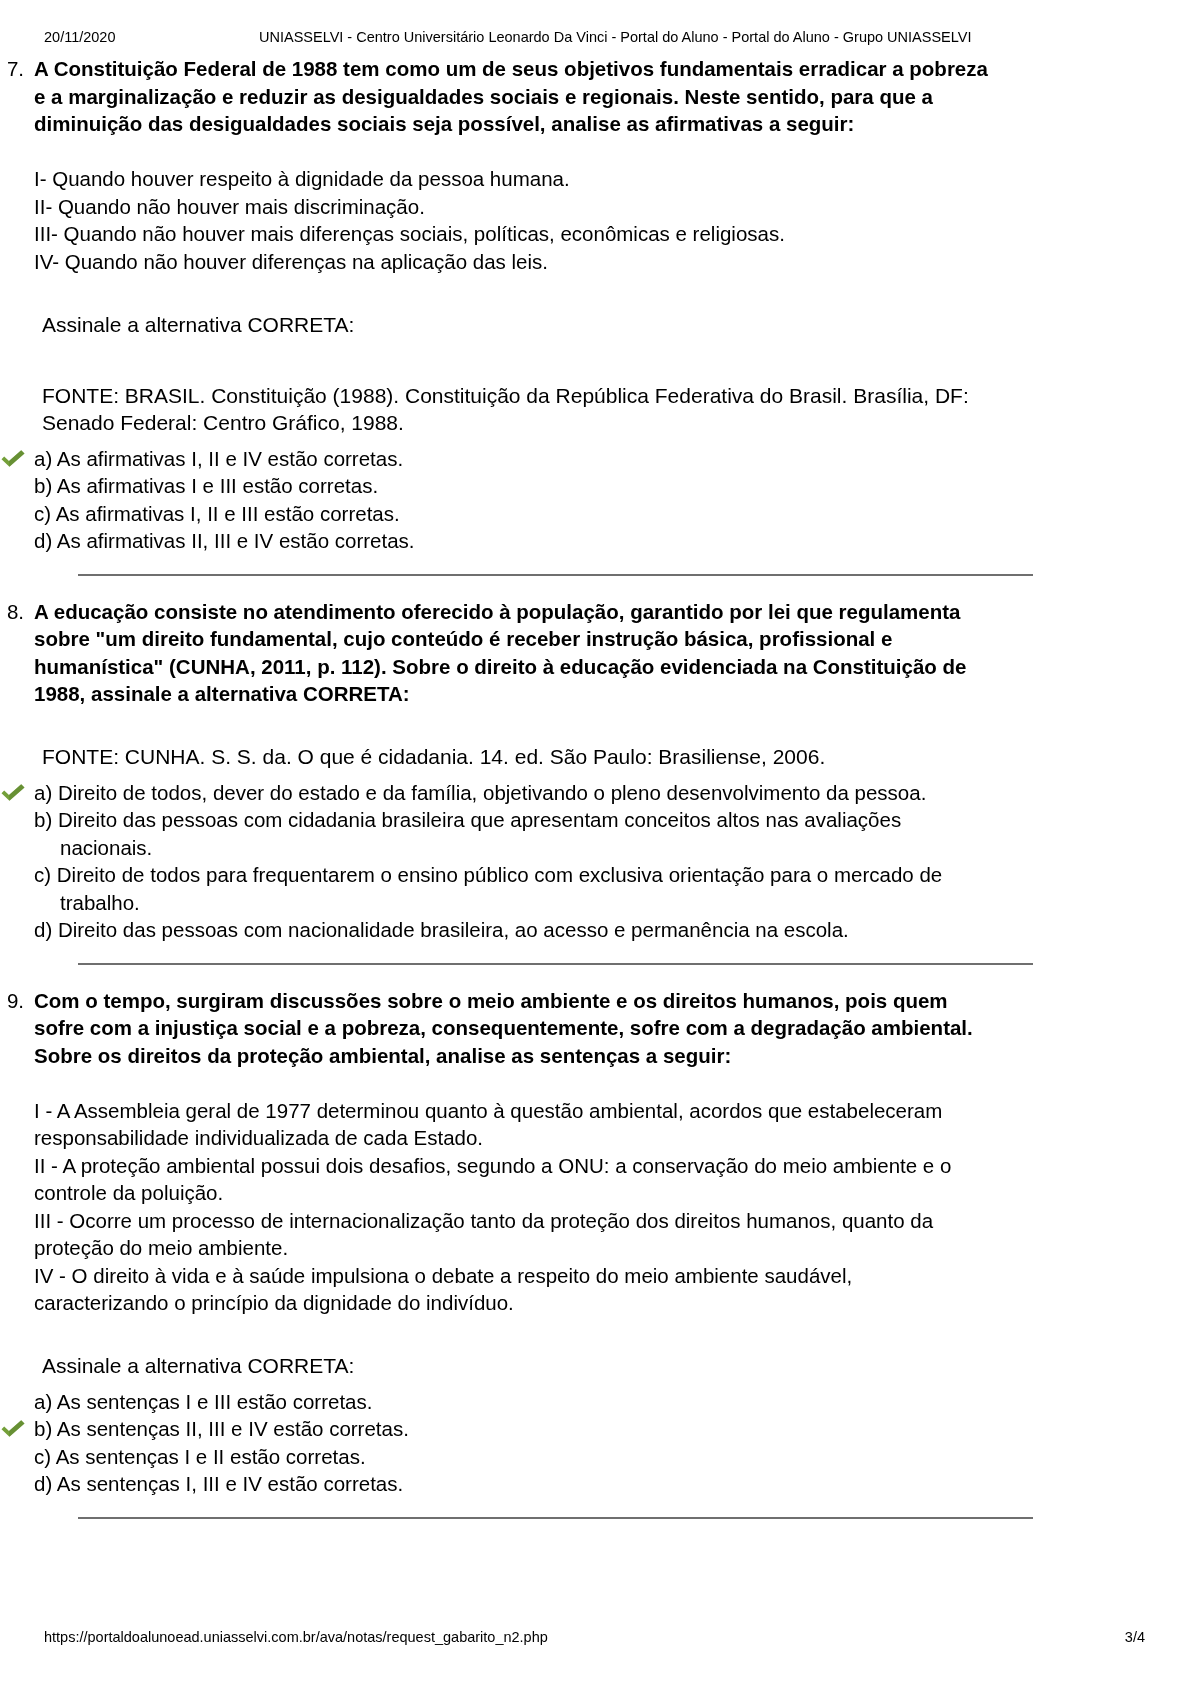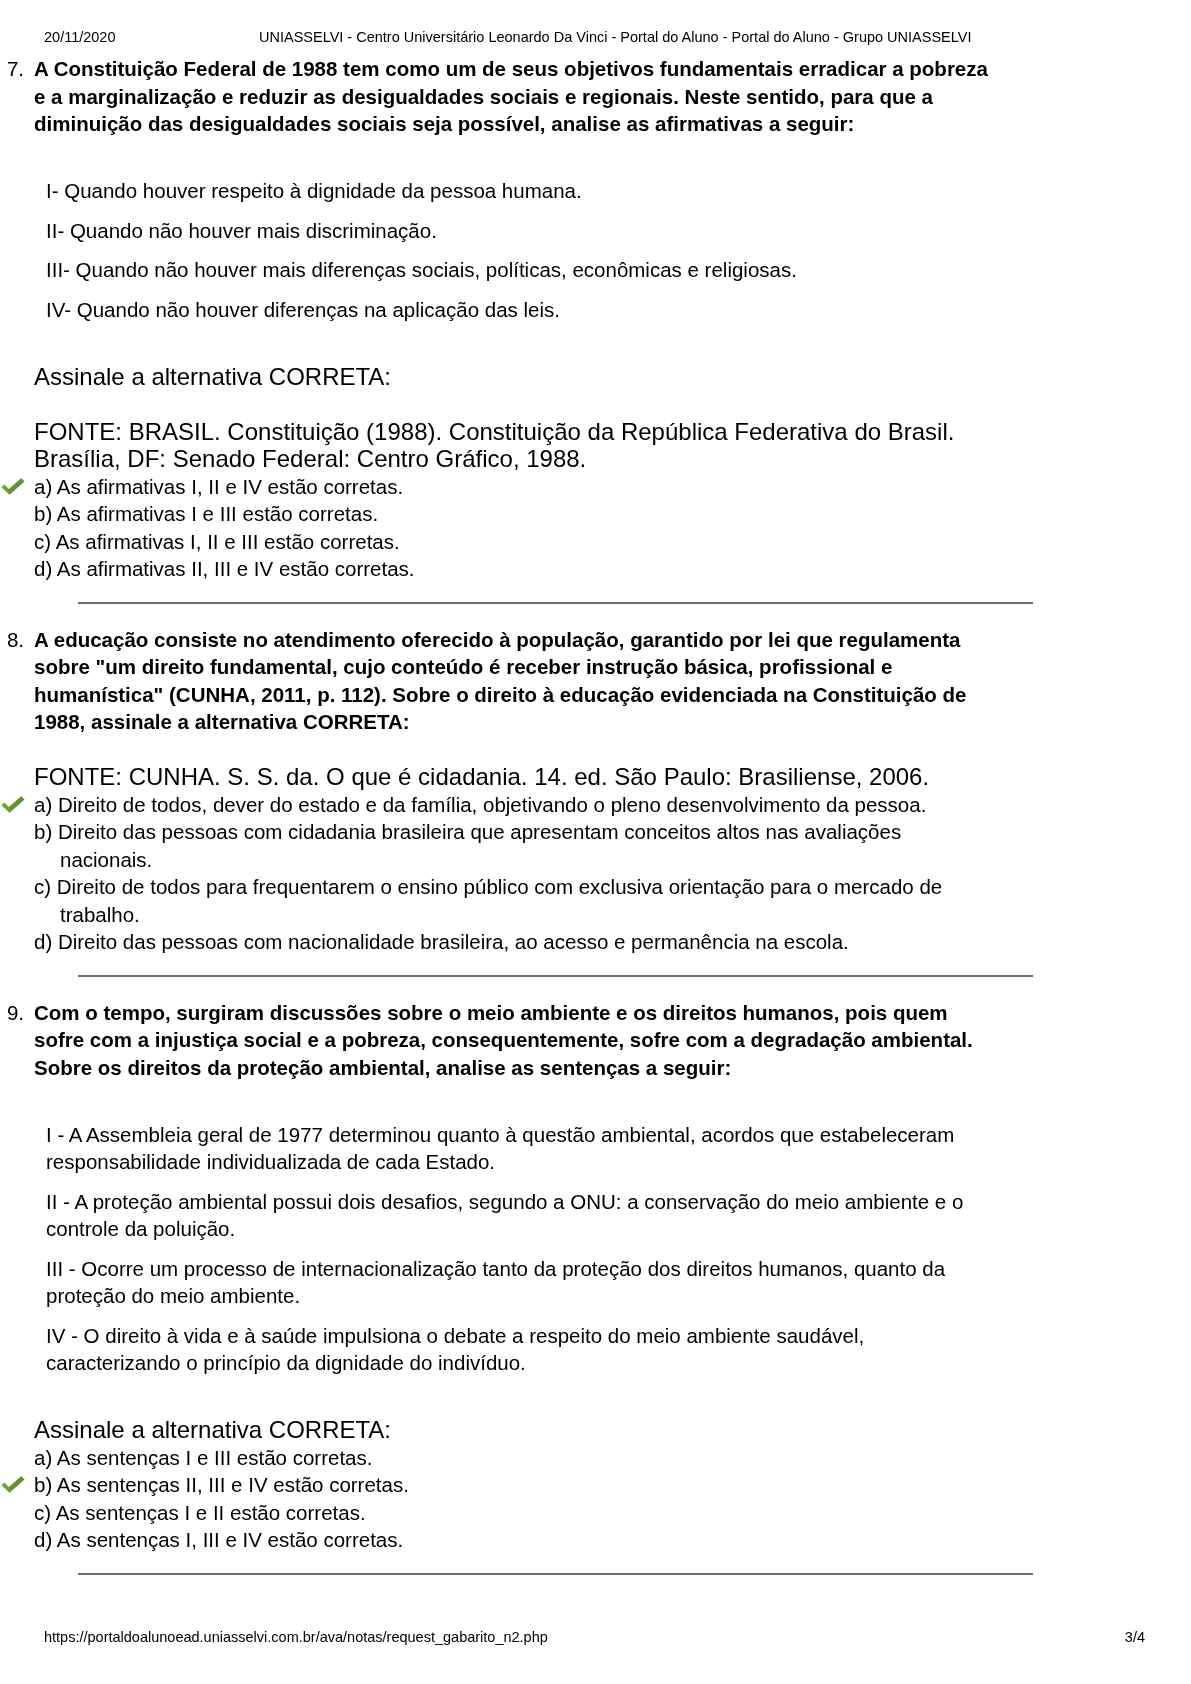--- a/index.html
+++ b/index.html
@@ -79,28 +79,28 @@
     margin: 0;
     white-space: pre-wrap;
     font-weight: bold;
   }
 
   .blank-line { height: 27.5px; }
 
   .stmt-block {
     font-size: 20.5px;
     line-height: 27.5px;
-    margin: 12px;
+    margin: 0;
     white-space: pre-wrap;
   }
 
   .plain-line {
-    font-size: 24px;
-    line-height: 27.5px;
-    margin: 0;
+    font-size: 21px;
+    line-height: 27.5px;
+    margin: 8px;
     white-space: pre-wrap;
   }
 
   
   .alts { margin: 0; padding: 0; }
   .alt {
     position: relative;
     display: flex;
     align-items: flex-start;
     font-size: 20.5px;

